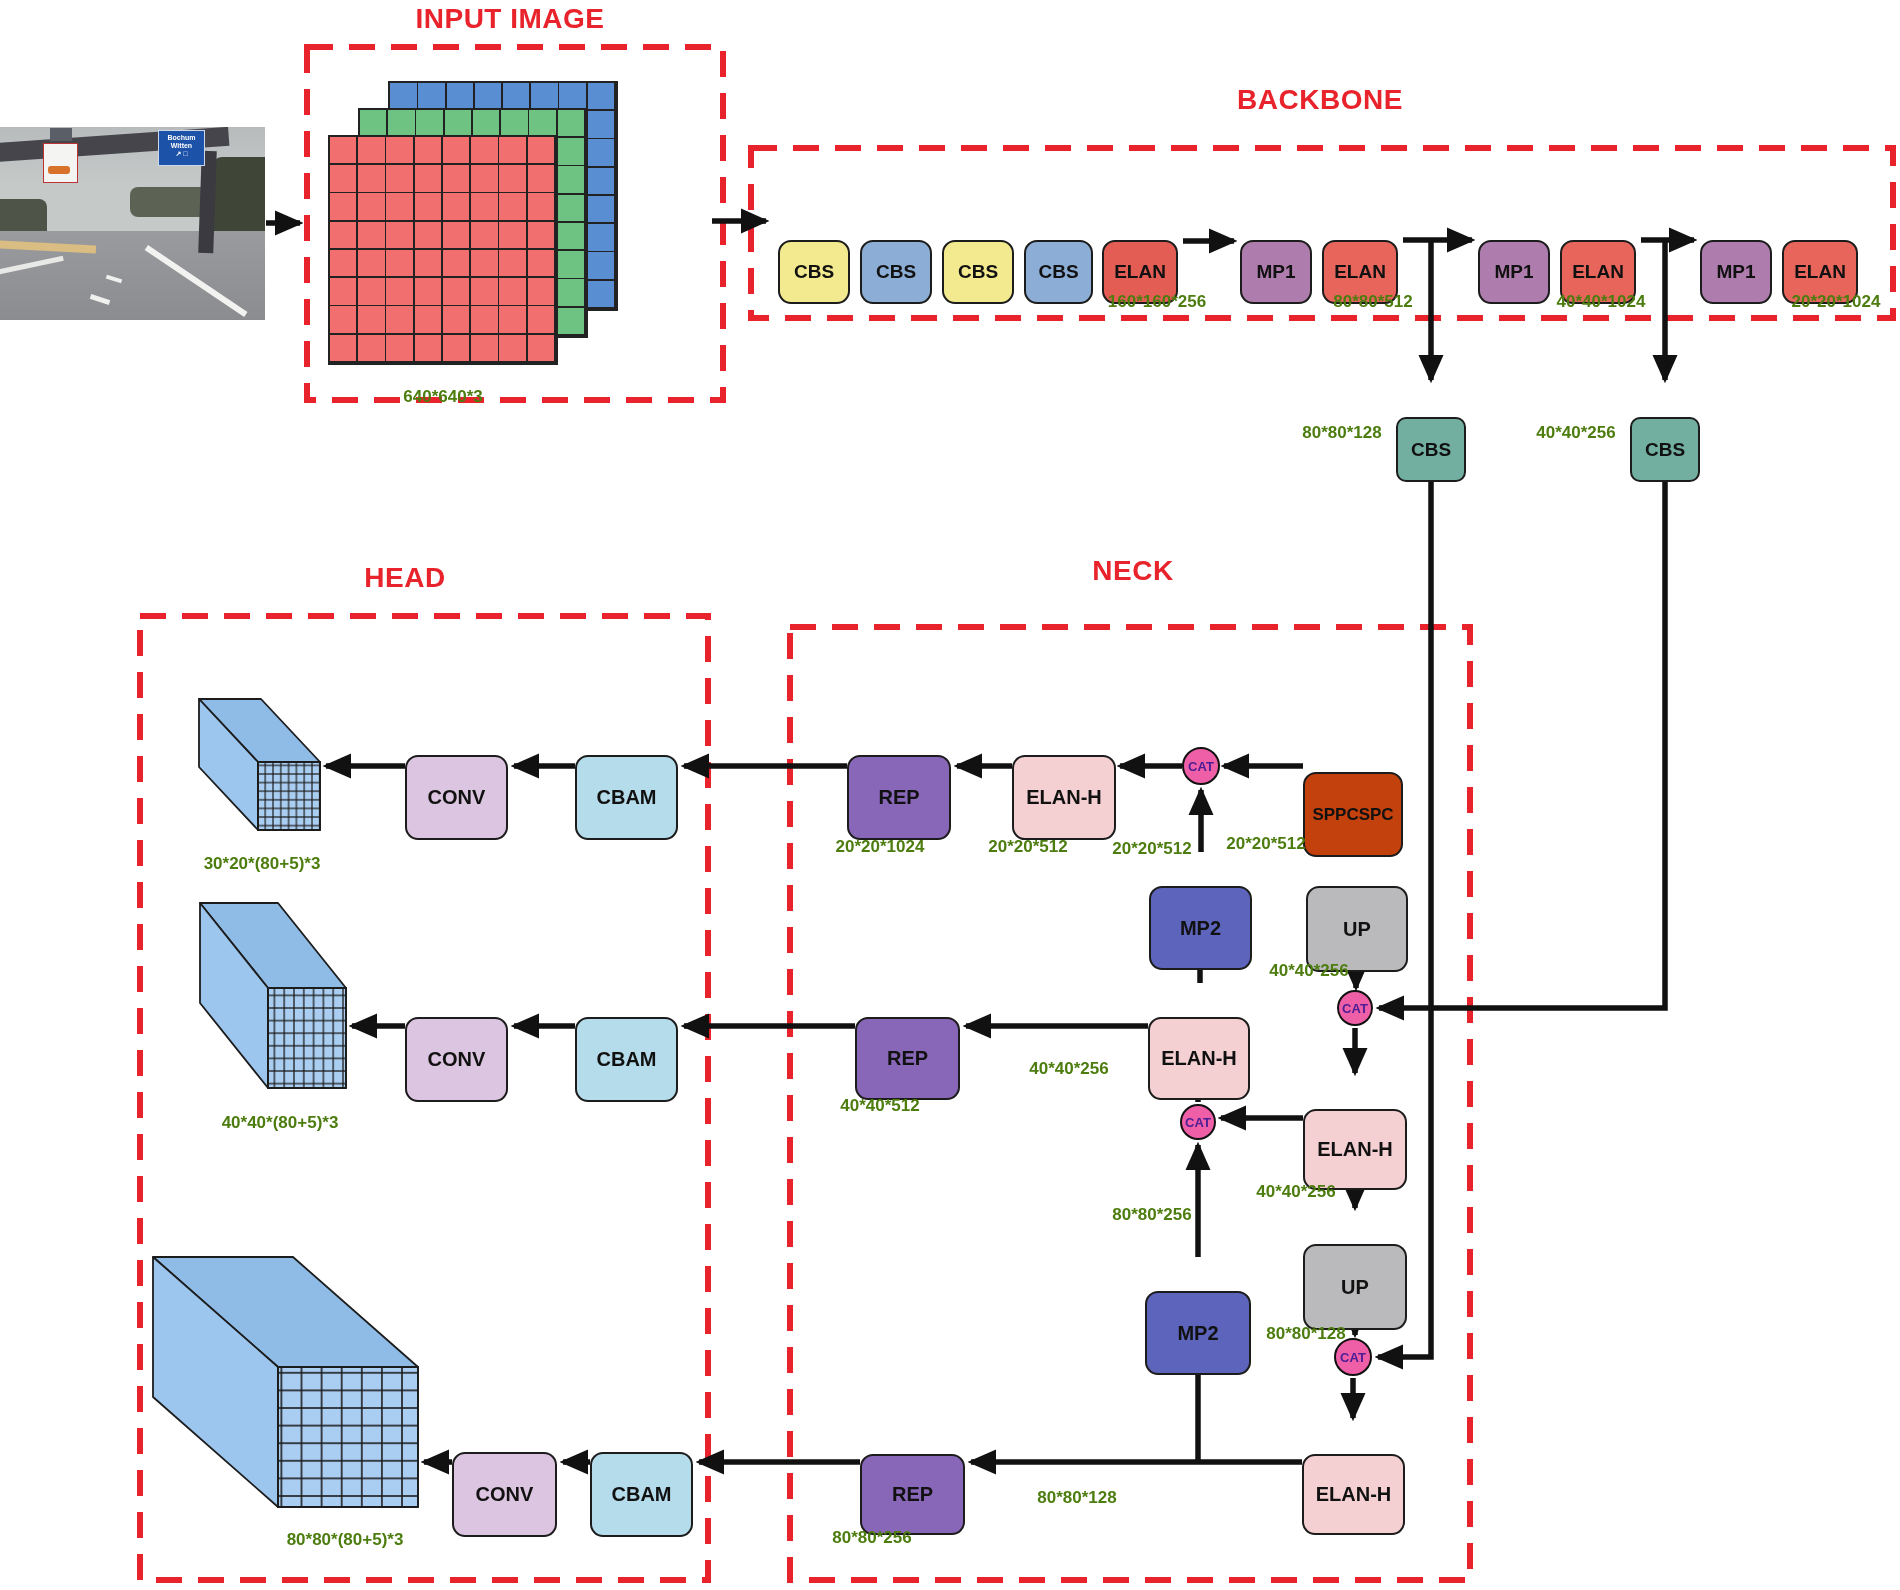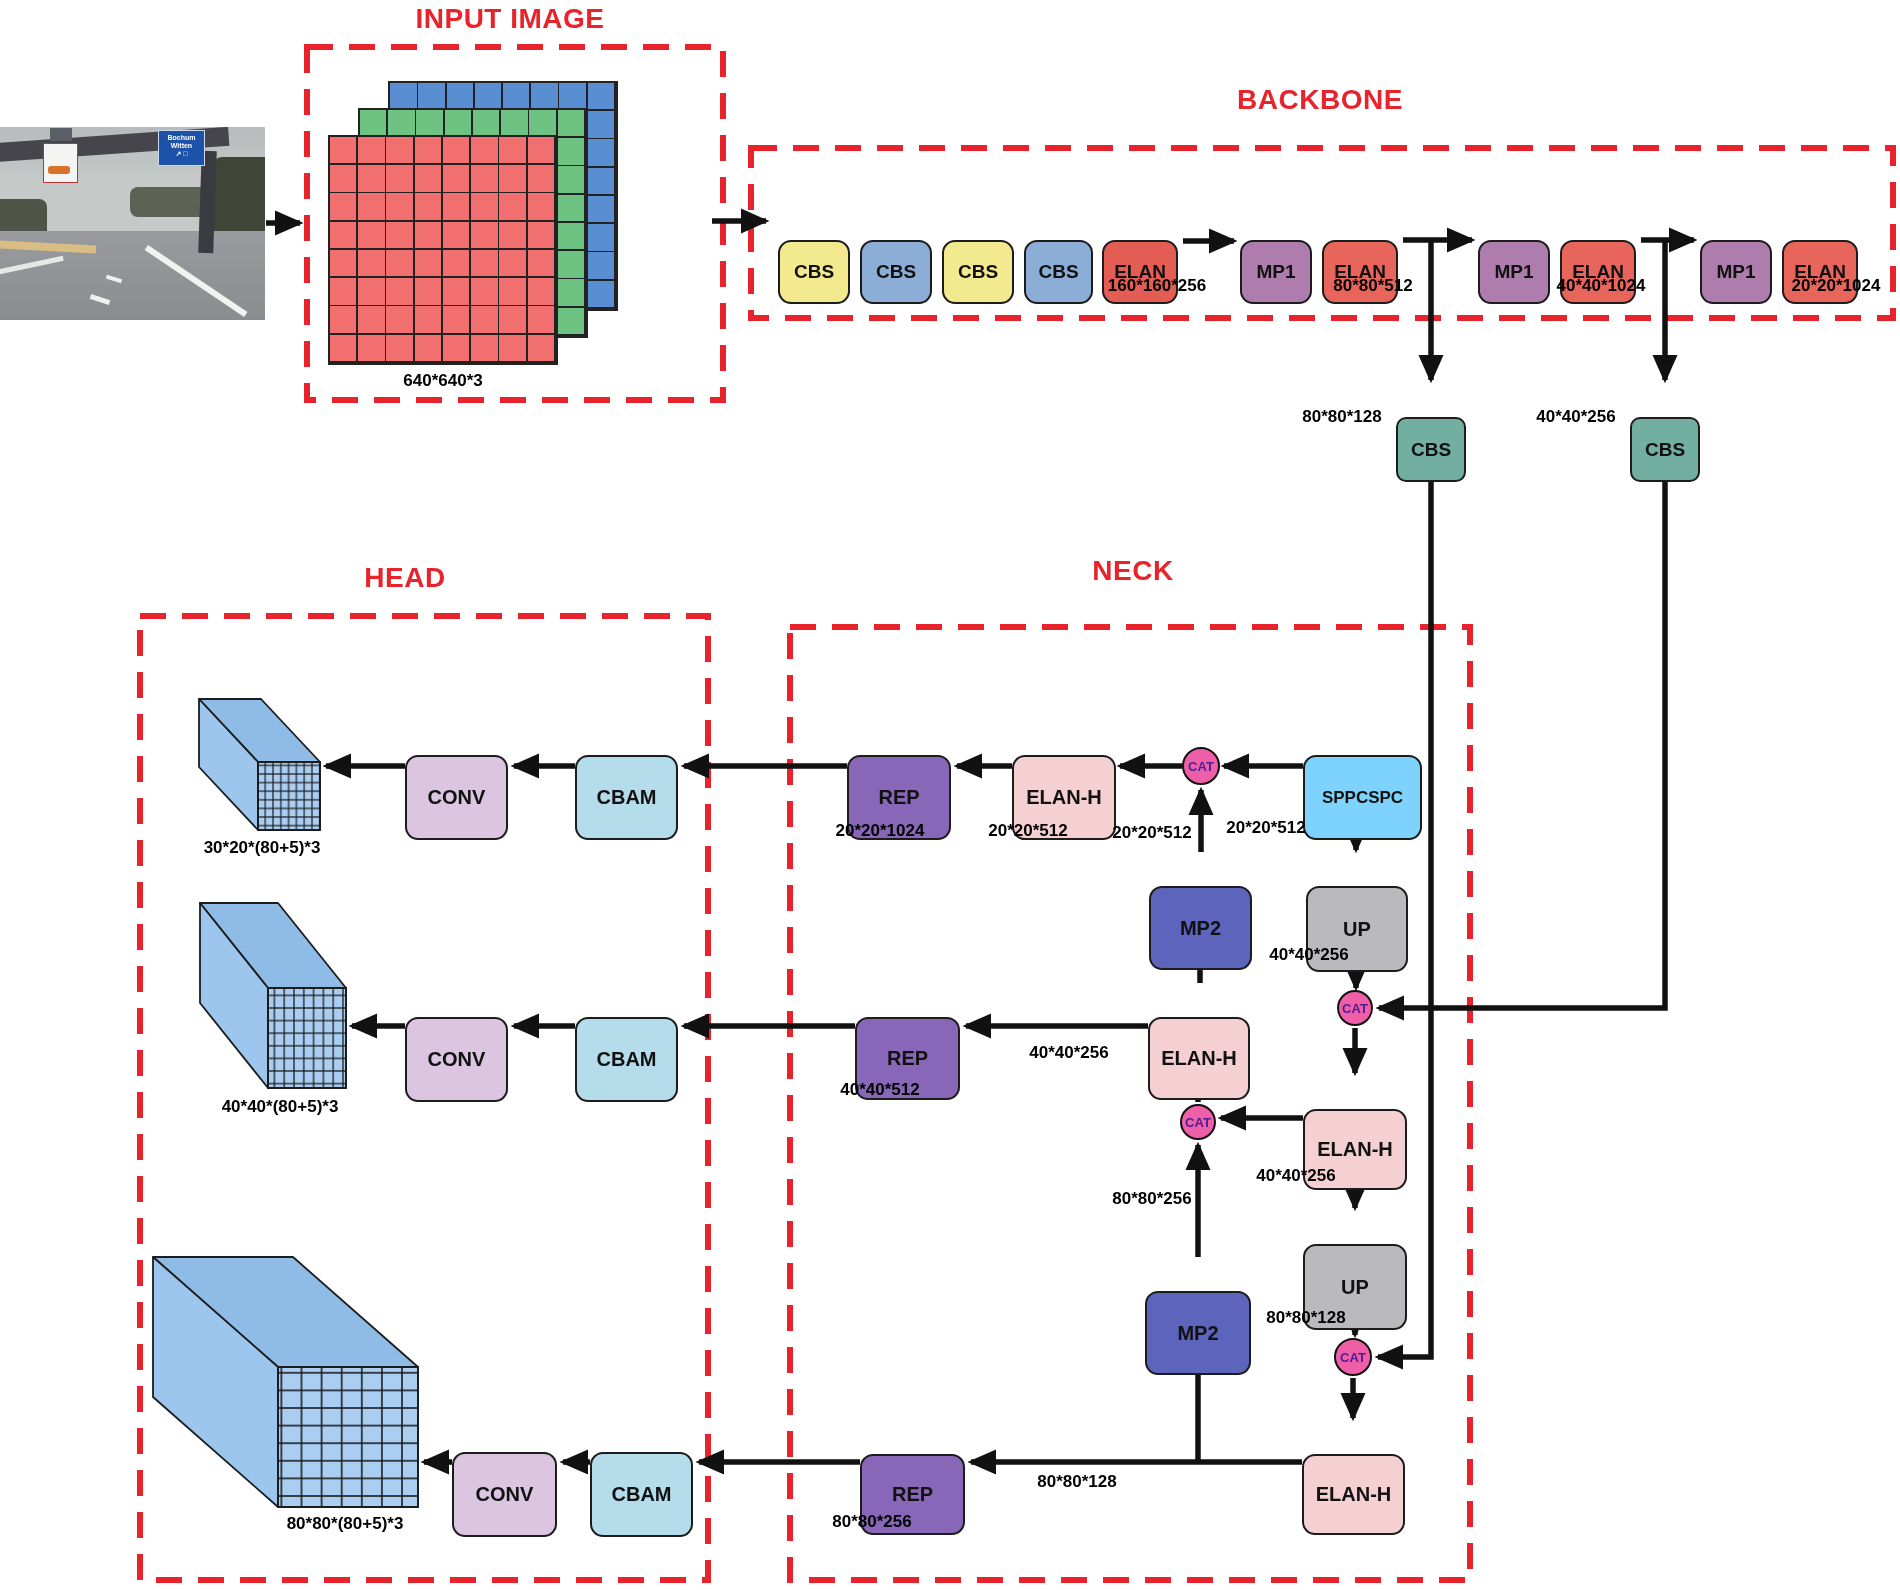--- a/index.html
+++ b/index.html
@@ -3,22 +3,22 @@
 <meta charset="utf-8">
 <style>
   html,body{margin:0;padding:0;background:#ffffff;}
   #canvas{position:relative;width:1900px;height:1590px;background:#fff;overflow:hidden;
           font-family:"Liberation Sans",sans-serif;}
   .title{position:absolute;color:#e8232b;font-weight:bold;font-size:28px;letter-spacing:.5px;
          transform:translate(-50%,-50%);white-space:nowrap;z-index:6;}
   .node{position:absolute;display:flex;align-items:center;justify-content:center;
         border:2px solid #1c1c1c;border-radius:13px;font-weight:bold;color:#111;
         font-size:20px;z-index:5;box-sizing:border-box;white-space:nowrap;margin-top:32px;}
-  .dim{position:absolute;font-weight:bold;color:#000000;font-size:17px;white-space:nowrap;
-       transform:translate(-50%,-50%);z-index:6;}
+  .dim{position:absolute;font-weight:bold;color:#4d7c0f;font-size:17px;white-space:nowrap;
+       transform:translate(-50%,-50%);z-index:6;margin-top:16px;}
   .cat{position:absolute;border-radius:50%;border:2.5px solid #111;background:#ee5fa7;
        display:flex;align-items:center;justify-content:center;font-weight:bold;font-size:13px;
        color:#4c1d95;z-index:7;box-sizing:border-box;}
   .grid{position:absolute;border:2px solid #222;box-sizing:border-box;z-index:4;}
   .grid .cells{position:absolute;inset:0;
      background-image:
        repeating-linear-gradient(to right, transparent 0px, transparent 26.5px, #222 26.5px, #222 28.25px),
        repeating-linear-gradient(to bottom, transparent 0px, transparent 26.5px, #222 26.5px, #222 28.25px);}
   svg.overlay{position:absolute;left:0;top:0;z-index:3;}
   
@@ -176,21 +176,21 @@
   <div class="dim" style="left:1601px;top:286px;">40*40*1024</div>
   <div class="node" style="left:1700px;top:208px;width:72px;height:64px;background:#ae7cad;font-size:19px;">MP1</div>
   <div class="node" style="left:1782px;top:208px;width:76px;height:64px;background:#e8655c;font-size:19px;">ELAN</div>
   <div class="dim" style="left:1836px;top:286px;">20*20*1024</div>
 
   <div class="node" style="left:1396px;top:385px;width:70px;height:65px;background:#72afa0;font-size:19px;border-radius:10px;">CBS</div>
   <div class="dim" style="left:1342px;top:417px;">80*80*128</div>
   <div class="node" style="left:1630px;top:385px;width:70px;height:65px;background:#72afa0;font-size:19px;border-radius:10px;">CBS</div>
   <div class="dim" style="left:1576px;top:417px;">40*40*256</div>
 
-  <div class="node" style="left:1303px;top:723px;width:119px;height:85px;background:#7dd3fc;font-size:17px;">SPPCSPC</div>
+  <div class="node" style="left:1303px;top:740px;width:100px;height:85px;background:#c2410c;font-size:17px;">SPPCSPC</div>
   <div class="dim" style="left:1266px;top:828px;">20*20*512</div>
   <div class="cat" style="left:1182px;top:747px;width:38px;height:38px;">CAT</div>
   <div class="dim" style="left:1152px;top:833px;">20*20*512</div>
   <div class="node" style="left:1012px;top:723px;width:104px;height:85px;background:#f5d0d3;">ELAN-H</div>
   <div class="dim" style="left:1028px;top:831px;">20*20*512</div>
   <div class="node" style="left:847px;top:723px;width:104px;height:85px;background:#8867b8;">REP</div>
   <div class="dim" style="left:880px;top:831px;">20*20*1024</div>
 
   <div class="node" style="left:1149px;top:854px;width:103px;height:84px;background:#5c64bb;">MP2</div>
   <div class="node" style="left:1306px;top:854px;width:102px;height:86px;background:#bababc;">UP</div>

